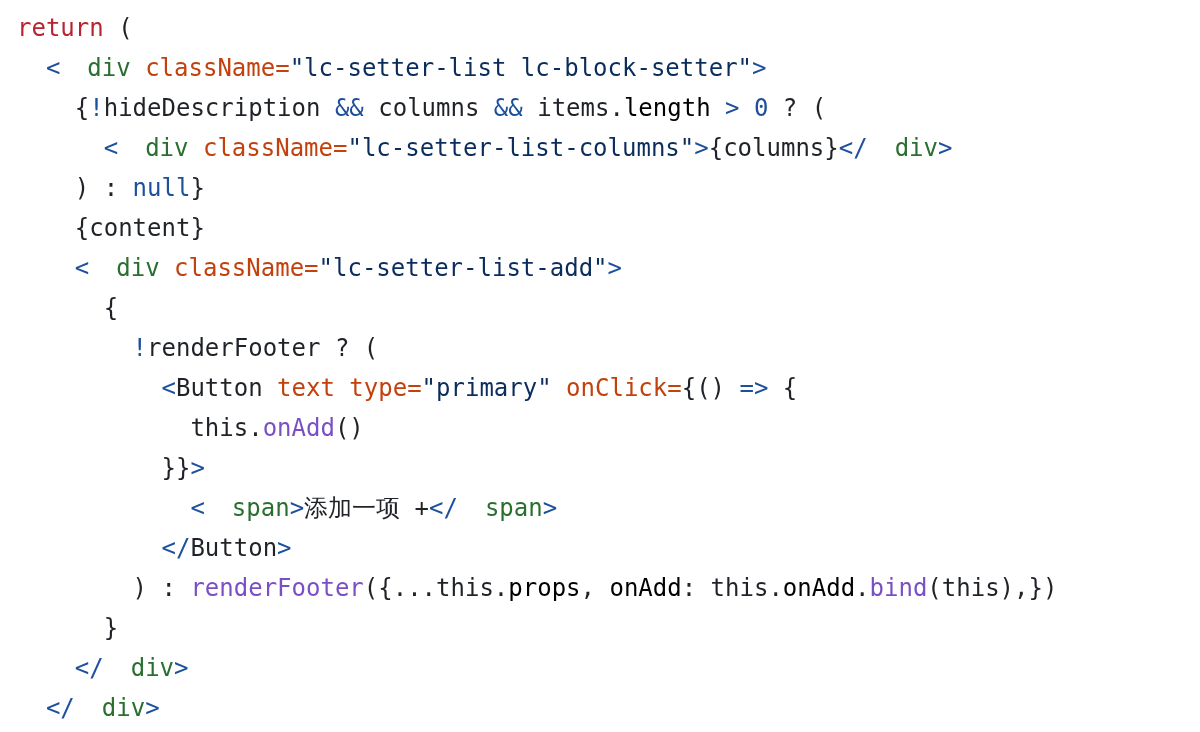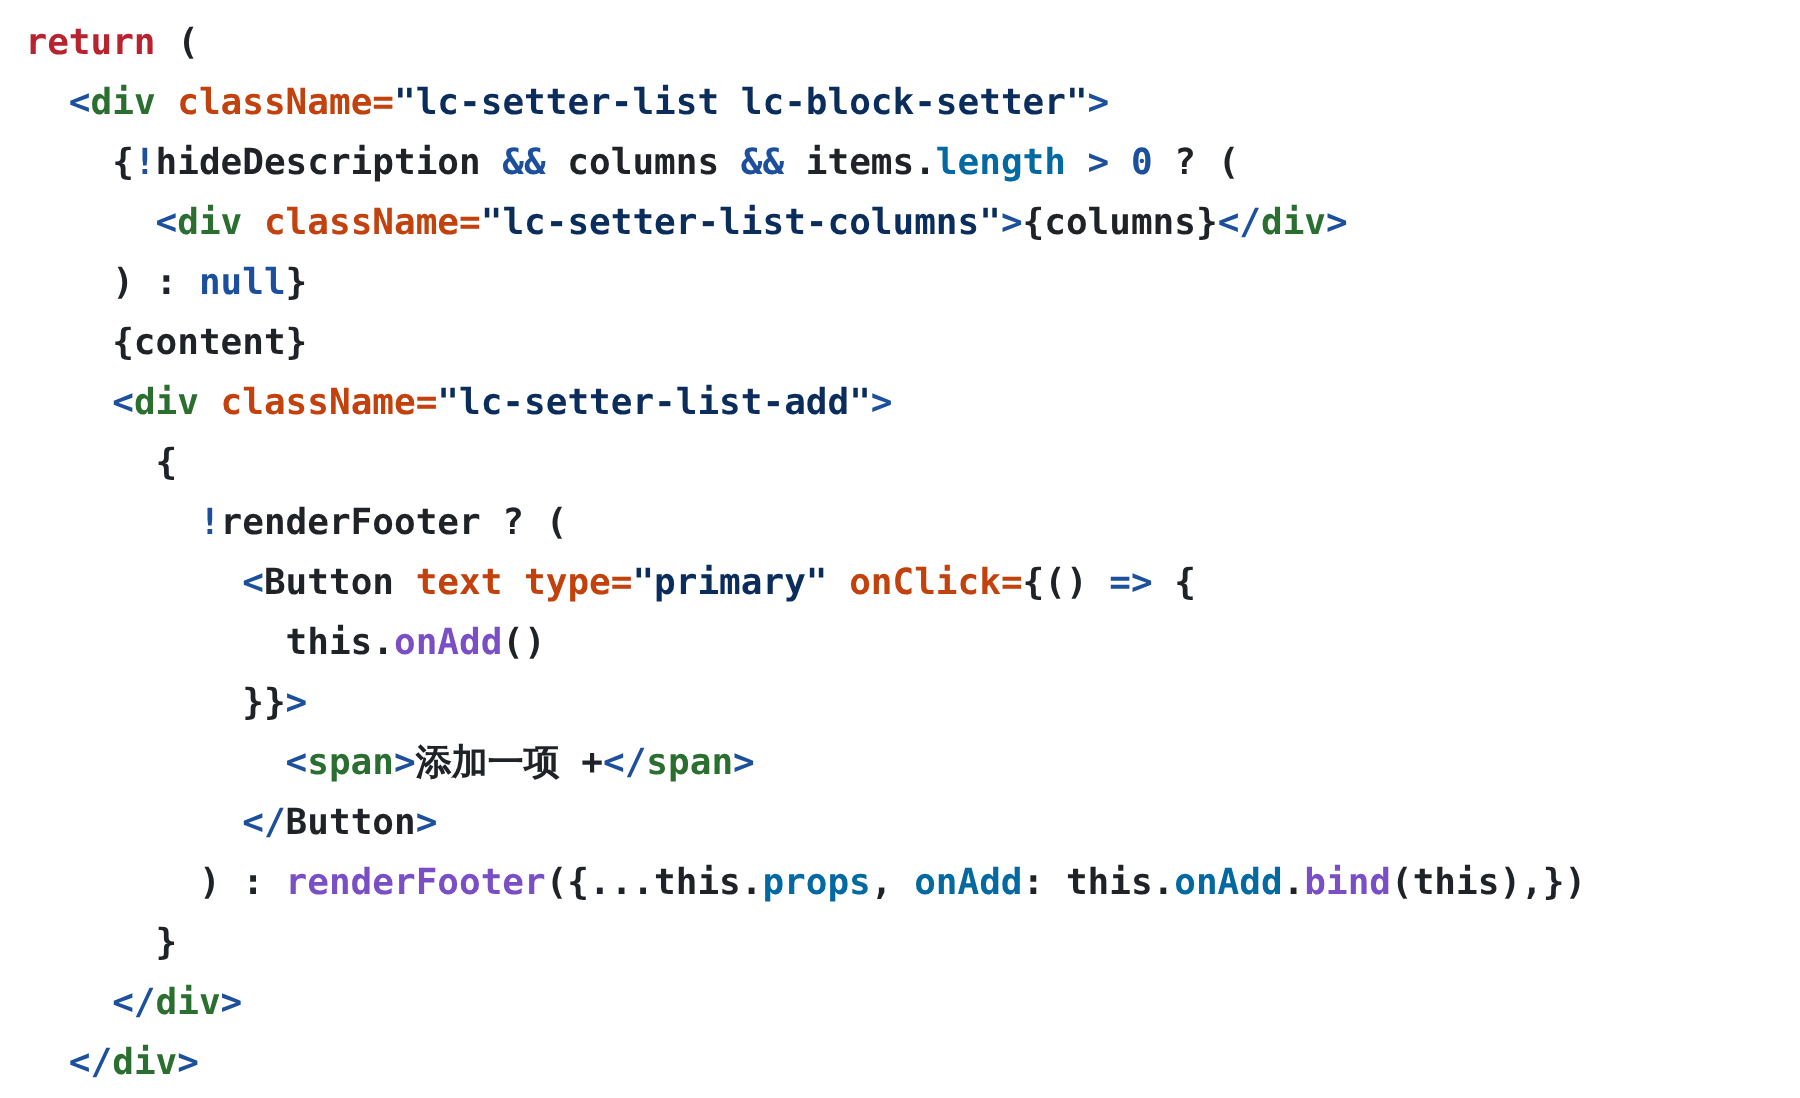--- a/index.html
+++ b/index.html
@@ -3,26 +3,26 @@
 <meta charset="utf-8">
 <style>
   html, body { margin: 0; padding: 0; background: #ffffff; }
   body { width: 1200px; height: 732px; overflow: hidden; }
   .code {
     position: absolute; left: 17px; top: 8px;
     font-family: "DejaVu Sans Mono", "Liberation Mono", monospace;
     font-size: 24px; line-height: 40px; color: #24292e;
     white-space: pre; margin: 0;
   }
-  .line { display: block; height: 40px; font-weight: bold; }
+  .line { display: block; height: 40px; }
   .kw { color: #b8232f; }
-  .tag { color: #2a6f2f; }
+  .tag { color: #2a6f2f; margin-left: 27px; }
   .attr { color: #c2410c; }
   .str { color: #0b2d5c; }
   .op { color: #1c4f9c; }
   .fn { color: #7a4fc6; }
-  .prop { color: #0369a1; }
+  .prop { color: #000000; }
   .plain { color: #1f2328; }
 </style>
 </head>
 <body>
 
 <pre class="code" id="code"><span class="line"><span class="kw">return</span><span class="plain"> (</span></span><span class="line"><span class="plain">  </span><span class="op">&lt;</span><span class="tag">div</span><span class="attr"> className=</span><span class="str">"lc-setter-list lc-block-setter"</span><span class="op">&gt;</span></span><span class="line"><span class="plain">    {</span><span class="op">!</span><span class="plain">hideDescription </span><span class="op">&amp;&amp;</span><span class="plain"> columns </span><span class="op">&amp;&amp;</span><span class="plain"> items.</span><span class="prop">length</span><span class="op"> &gt; 0</span><span class="plain"> ? (</span></span><span class="line"><span class="plain">      </span><span class="op">&lt;</span><span class="tag">div</span><span class="attr"> className=</span><span class="str">"lc-setter-list-columns"</span><span class="op">&gt;</span><span class="plain">{columns}</span><span class="op">&lt;/</span><span class="tag">div</span><span class="op">&gt;</span></span><span class="line"><span class="plain">    ) : </span><span class="op">null</span><span class="plain">}</span></span><span class="line"><span class="plain">    {content}</span></span><span class="line"><span class="plain">    </span><span class="op">&lt;</span><span class="tag">div</span><span class="attr"> className=</span><span class="str">"lc-setter-list-add"</span><span class="op">&gt;</span></span><span class="line"><span class="plain">      {</span></span><span class="line"><span class="plain">        </span><span class="op">!</span><span class="plain">renderFooter ? (</span></span><span class="line"><span class="plain">          </span><span class="op">&lt;</span><span class="plain">Button</span><span class="attr"> text type=</span><span class="str">"primary"</span><span class="attr"> onClick=</span><span class="plain">{() </span><span class="op">=&gt;</span><span class="plain"> {</span></span><span class="line"><span class="plain">            this.</span><span class="fn">onAdd</span><span class="plain">()</span></span><span class="line"><span class="plain">          }}</span><span class="op">&gt;</span></span><span class="line"><span class="plain">            </span><span class="op">&lt;</span><span class="tag">span</span><span class="op">&gt;</span><span class="plain">添加一项 +</span><span class="op">&lt;/</span><span class="tag">span</span><span class="op">&gt;</span></span><span class="line"><span class="plain">          </span><span class="op">&lt;/</span><span class="plain">Button</span><span class="op">&gt;</span></span><span class="line"><span class="plain">        ) : </span><span class="fn">renderFooter</span><span class="plain">({...this.</span><span class="prop">props</span><span class="plain">, </span><span class="prop">onAdd</span><span class="plain">: this.</span><span class="prop">onAdd</span><span class="plain">.</span><span class="fn">bind</span><span class="plain">(this),})</span></span><span class="line"><span class="plain">      }</span></span><span class="line"><span class="plain">    </span><span class="op">&lt;/</span><span class="tag">div</span><span class="op">&gt;</span></span><span class="line"><span class="plain">  </span><span class="op">&lt;/</span><span class="tag">div</span><span class="op">&gt;</span></span></pre>
 
 </body></html>

